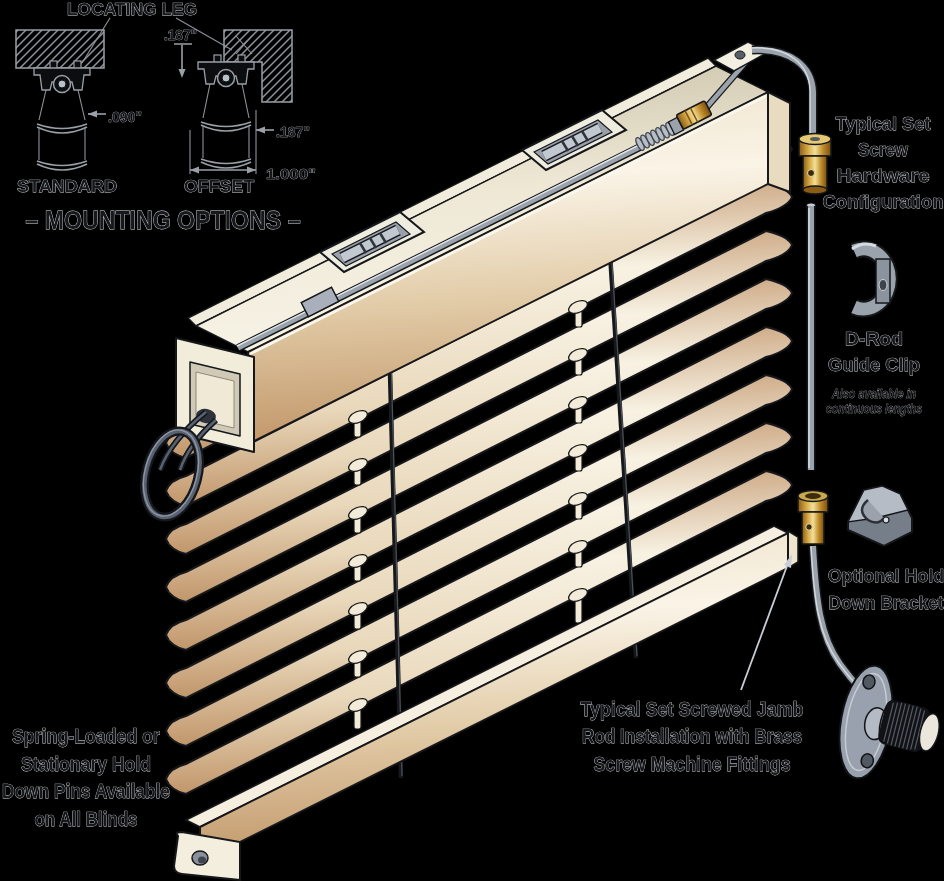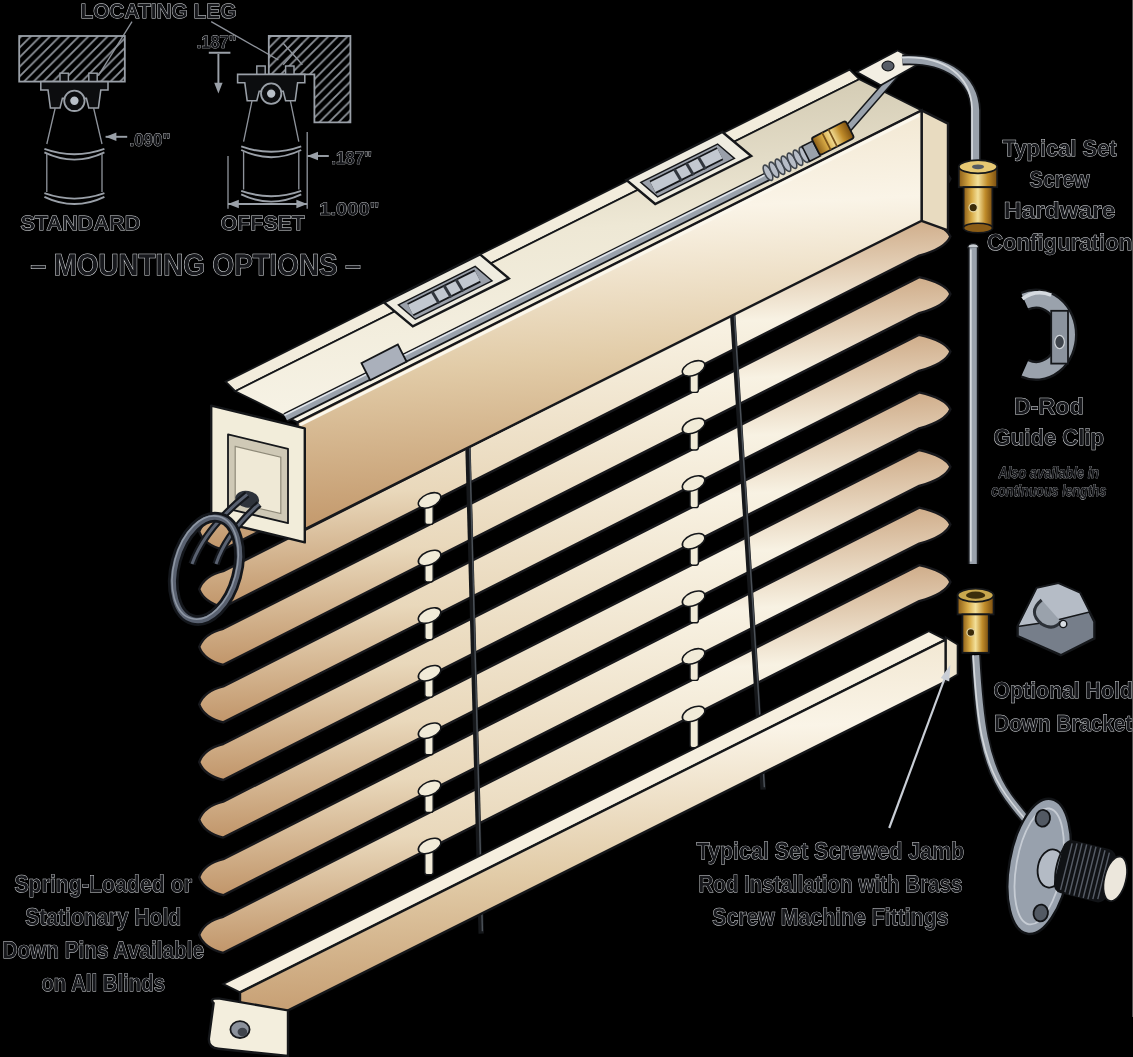--- a/index.html
+++ b/index.html
@@ -1,16 +1,16 @@
 <!DOCTYPE html>
 <html><head>
 <meta charset="utf-8">
 <style>
   html,body { margin:0; padding:0; background:#000; }
-  .stage { position:relative; width:944px; height:881px; background:#ffffff; overflow:hidden; }
+  .stage { position:relative; width:944px; height:881px; background:#f97316; overflow:hidden; }
   svg { display:block; }
   text { font-family:"Liberation Sans", sans-serif; }
   .lbl    { font-weight:bold; fill:#17181c; stroke:#d9dcdf; stroke-width:0.75px; paint-order:stroke; }
   .lbl-big{ font-weight:bold; fill:#17181c; stroke:#dcdfe2; stroke-width:0.85px; paint-order:stroke; }
   .lbl-sm { font-weight:bold; fill:#17181c; stroke:#d4d7da; stroke-width:0.55px; paint-order:stroke; }
   .lbl-it { font-weight:bold; font-style:italic; fill:#17181c; stroke:#cfd2d5; stroke-width:0.45px; paint-order:stroke; }
   .dim    { stroke:#9aa0a8; stroke-width:1.6; fill:none; }
   .dimthin{ stroke:#8e939b; stroke-width:1.1; fill:none; }
   .dimfill{ fill:#9aa0a8; stroke:none; }
 </style>

